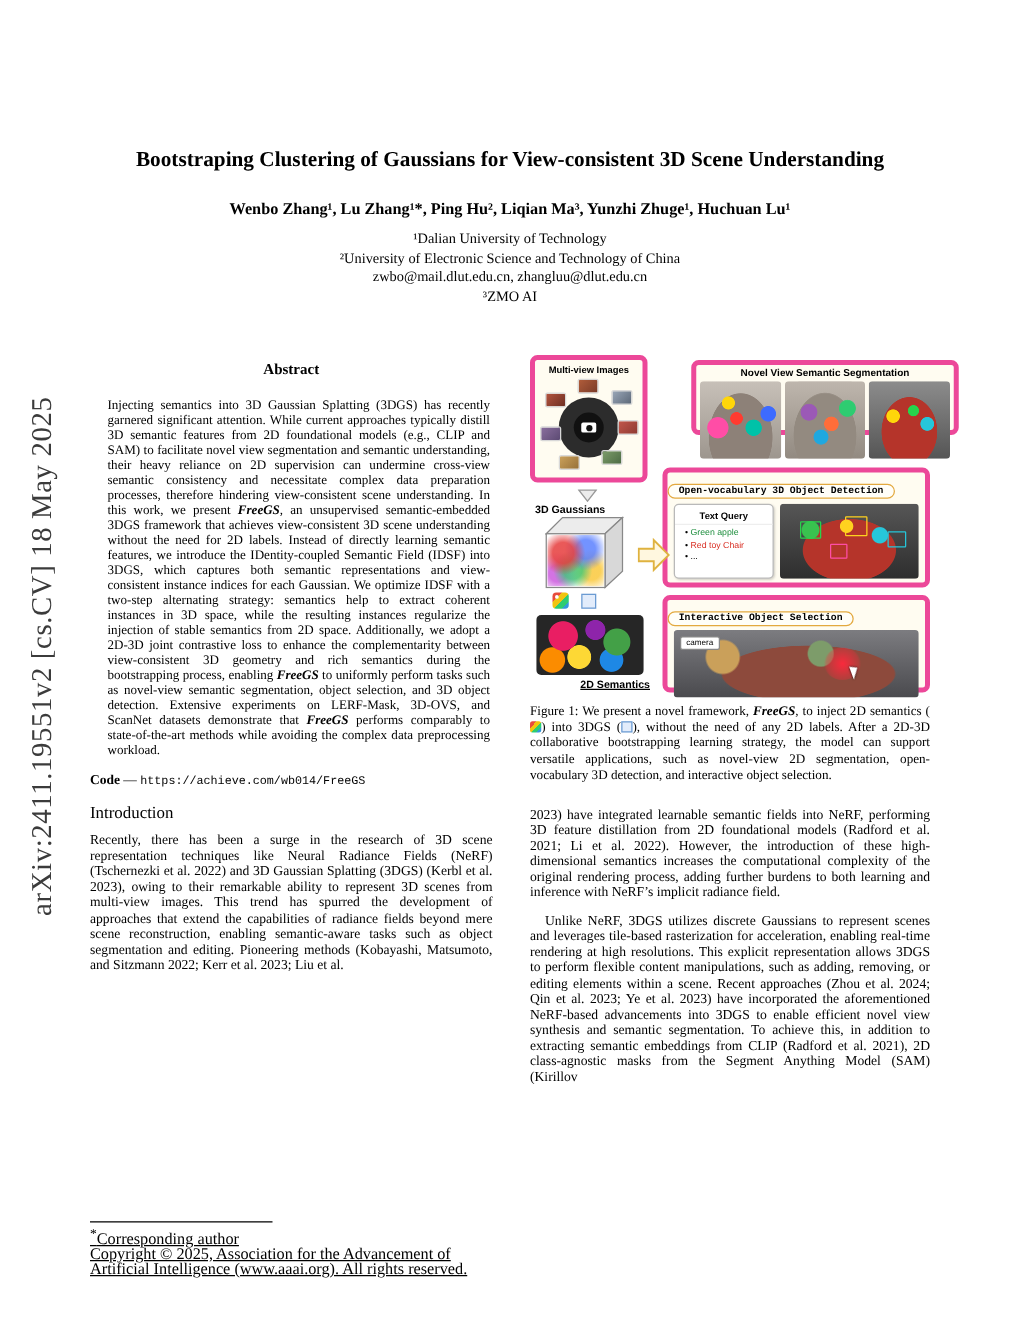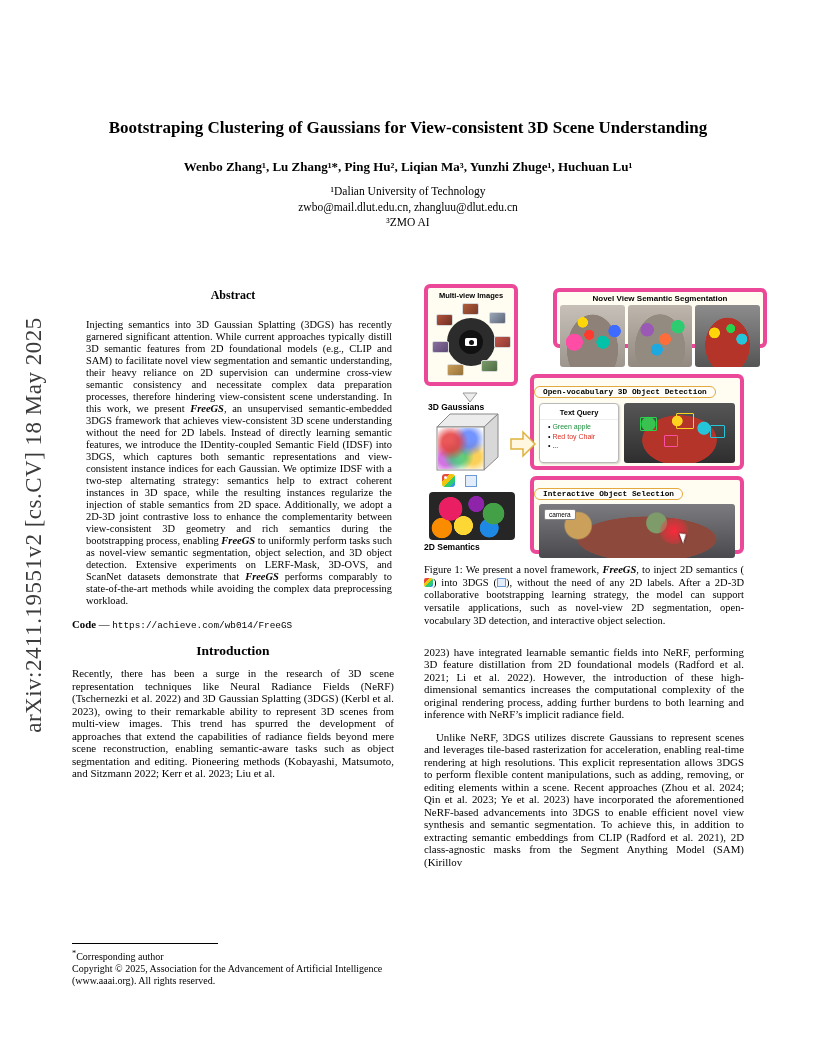--- a/index.html
+++ b/index.html
@@ -20,25 +20,25 @@
   
   .col-left  { position:absolute; top:288px; left:72px;  width:322px; }
   .col-right { position:absolute; top:284px; left:424px; width:320px; }
 
   .abstract-heading { text-align:center; font-size:12px; font-weight:bold; margin-bottom:8px; }
   .abstract-body { font-size:10.45px; line-height:12px; text-align:justify; margin:16px 2px 11px 14px; }
   .freegs { font-weight:bold; font-style:italic; }
   .code-line { font-size:10.8px; margin:2px 0 12px; }
   .code-label { font-weight:bold; }
   .code-url { font-family:"Liberation Mono", monospace; font-size:9.4px; }
-  .section-heading { text-align:center; font-size:13.5px; font-weight:bold; margin:6px 0 8px; }
+  .section-heading { text-align:left; font-size:13.5px; font-weight:normal; margin:6px 0 8px; }
   .body-text { font-size:10.9px; line-height:12.5px; text-align:justify; }
   .indent { text-indent:12px;margin-top:10px; }
 
-  .footnote { position:absolute; top:943px; left:72px; width:322px; font-size:10px; line-height:11.6px; }
+  .footnote { position:absolute; top:977px; left:72px; width:322px; font-size:13px; line-height:11.6px;text-decoration:underline; }
   .footnote-rule { width:146px; border-top:1px solid #000; margin-bottom:4px; }
 
   
   .fig { position:relative; width:320px; height:270px; font-family:"Liberation Sans", sans-serif; }
   .panel { border:4px solid #ec4899; border-radius:6px; background:#fffcf1; }
   .fig-left { position:absolute; left:0; top:0; width:96px; height:270px; }
   .panel-multiview { position:absolute; top:0; left:0; width:94px; height:102px; }
   .mv-title { font-size:7.5px; font-weight:bold; text-align:center; padding-top:3px; }
   .mv-circle { position:relative; width:80px; height:80px; margin:3px auto 0; }
   .mv-ring { position:absolute; left:16px; top:15px; width:48px; height:48px; background:#2c2c2c; border-radius:50%; }
@@ -73,21 +73,21 @@
   .cube-glyph-icon { display:inline-block; width:12px; height:12px; border:1.5px solid #6b9bd2; background:rgba(140,180,240,.25); }
   .sem2d-img { position:absolute; top:208px; left:5px; width:86px; height:48px; border-radius:4px;
     background:
       radial-gradient(circle at 25% 35%, #e91e63 0 16%, transparent 17%),
       radial-gradient(circle at 55% 25%, #8e24aa 0 13%, transparent 14%),
       radial-gradient(circle at 75% 45%, #43a047 0 15%, transparent 16%),
       radial-gradient(circle at 40% 70%, #fdd835 0 15%, transparent 16%),
       radial-gradient(circle at 70% 75%, #1e88e5 0 13%, transparent 14%),
       radial-gradient(circle at 15% 75%, #fb8c00 0 12%, transparent 13%),
       #262626; }
-  .sem2d-label { position:absolute; top:258px; width:96px; text-align:left; font-size:8.5px; font-weight:bold; }
+  .sem2d-label { position:absolute; top:258px; width:96px; text-align:right; font-size:8.5px; font-weight:bold;text-decoration:underline; }
 
   .big-arrow { position:absolute; left:86px; top:146px; z-index:3; }
 
   .fig-right { position:absolute; left:106px; top:0; width:214px; height:270px; }
   .p-novel { position:absolute; top:4px; left:0; width:214px; height:60px;margin-left:23px; }
   .ph-plain { text-align:center; font-size:8px; font-weight:bold; padding:2px 0 1px; }
   .thumb-row { display:flex; gap:3px; justify-content:center; padding:1px 3px; }
   .seg-thumb { width:66px; height:62px; border-radius:3px; }
   .s1 { background:
       radial-gradient(circle at 22% 60%, #ff4da6 0 13%, transparent 14%),
@@ -163,20 +163,21 @@
 <body>
 
 <div class="page">
 
   <div class="arxiv-banner">arXiv:2411.19551v2  [cs.CV]  18 May 2025</div>
 
   <header class="head">
     <div class="title">Bootstraping Clustering of Gaussians for View-consistent 3D Scene Understanding</div>
     <div class="authors">Wenbo Zhang¹, Lu Zhang¹*, Ping Hu², Liqian Ma³, Yunzhi Zhuge¹, Huchuan Lu¹</div>
     <div class="affil">¹Dalian University of Technology</div>
+    <div class="affil">²University of Electronic Science and Technology of China</div>
     <div class="affil">zwbo@mail.dlut.edu.cn, zhangluu@dlut.edu.cn</div>
     <div class="affil">³ZMO AI</div>
   </header>
 
   <div class="col-left">
     <div class="abstract-heading">Abstract</div>
     <p class="abstract-body"><span>Injecting semantics into 3D Gaussian Splatting (3DGS) has recently garnered significant attention. While current approaches typically distill 3D semantic features from 2D foundational models (e.g., CLIP and SAM) to facilitate novel view segmentation and semantic understanding, their heavy reliance on 2D supervision can undermine cross-view semantic consistency and necessitate complex data preparation processes, therefore hindering view-consistent scene understanding. In this work, we present </span><span class="freegs">FreeGS</span><span>, an unsupervised semantic-embedded 3DGS framework that achieves view-consistent 3D scene understanding without the need for 2D labels. Instead of directly learning semantic features, we introduce the IDentity-coupled Semantic Field (IDSF) into 3DGS, which captures both semantic representations and view-consistent instance indices for each Gaussian. We optimize IDSF with a two-step alternating strategy: semantics help to extract coherent instances in 3D space, while the resulting instances regularize the injection of stable semantics from 2D space. Additionally, we adopt a 2D-3D joint contrastive loss to enhance the complementarity between view-consistent 3D geometry and rich semantics during the bootstrapping process, enabling </span><span class="freegs">FreeGS</span><span> to uniformly perform tasks such as novel-view semantic segmentation, object selection, and 3D object detection. Extensive experiments on LERF-Mask, 3D-OVS, and ScanNet datasets demonstrate that </span><span class="freegs">FreeGS</span><span> performs comparably to state-of-the-art methods while avoiding the complex data preprocessing workload.</span></p>
 
     <p class="code-line"><span class="code-label">Code</span><span> — </span><span class="code-url">https://achieve.com/wb014/FreeGS</span></p>
 

